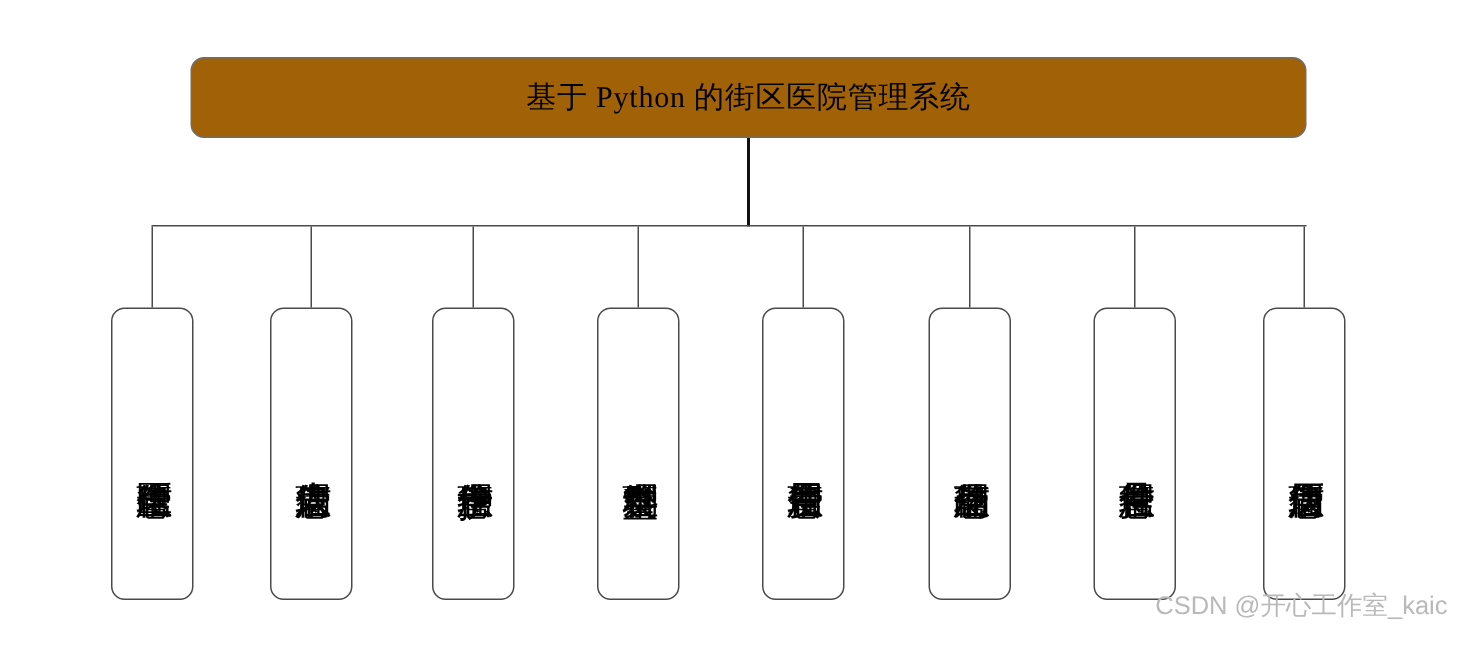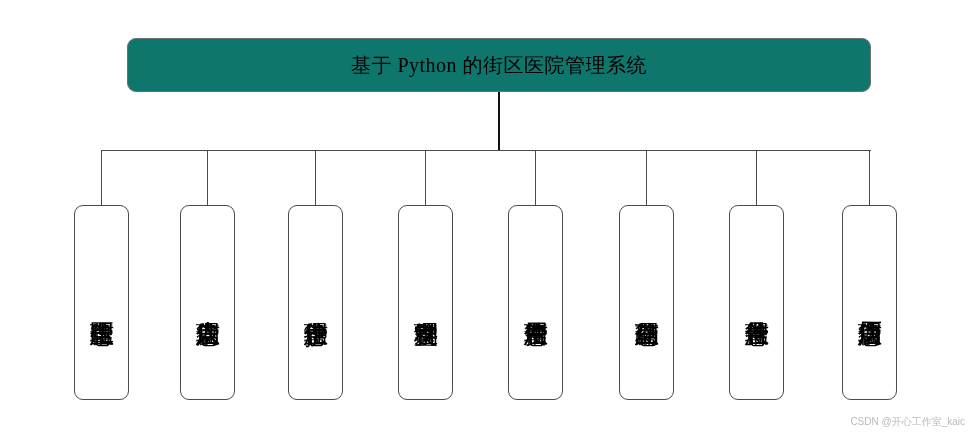--- a/index.html
+++ b/index.html
@@ -20,21 +20,21 @@
   
   #root-node {
     position: absolute;
     left: 127px;
     top: 38px;
     width: 744px;
     height: 54px;
     box-sizing: border-box;
     border: 1px solid #6e6e6e;
     border-radius: 9px;
-    background: #0f766e;
+    background: #a16207;
     display: flex;
     align-items: center;
     justify-content: center;
   }
   #root-node .node-title {
     font-family: "Liberation Serif", "DejaVu Serif", serif;
     font-size: 20px;
     line-height: 1;
     color: #000000;
     letter-spacing: 0.5px;
@@ -87,23 +87,23 @@
     color: #000000;
     writing-mode: vertical-rl;
     text-orientation: upright;
     white-space: nowrap;
     letter-spacing: 0px;
   }
   
   #watermark {
     position: absolute;
     right: 12px;
-    bottom: 7px;
+    bottom: 21px;
     font-family: "Liberation Sans", "DejaVu Sans", sans-serif;
-    font-size: 10px;
+    font-size: 17px;
     color: #b9b9b9;
     white-space: nowrap;
     user-select: none;
     margin-top: 21px;
   }
 </style>
 </head>
 <body>
 
 <div id="diagram-canvas">

